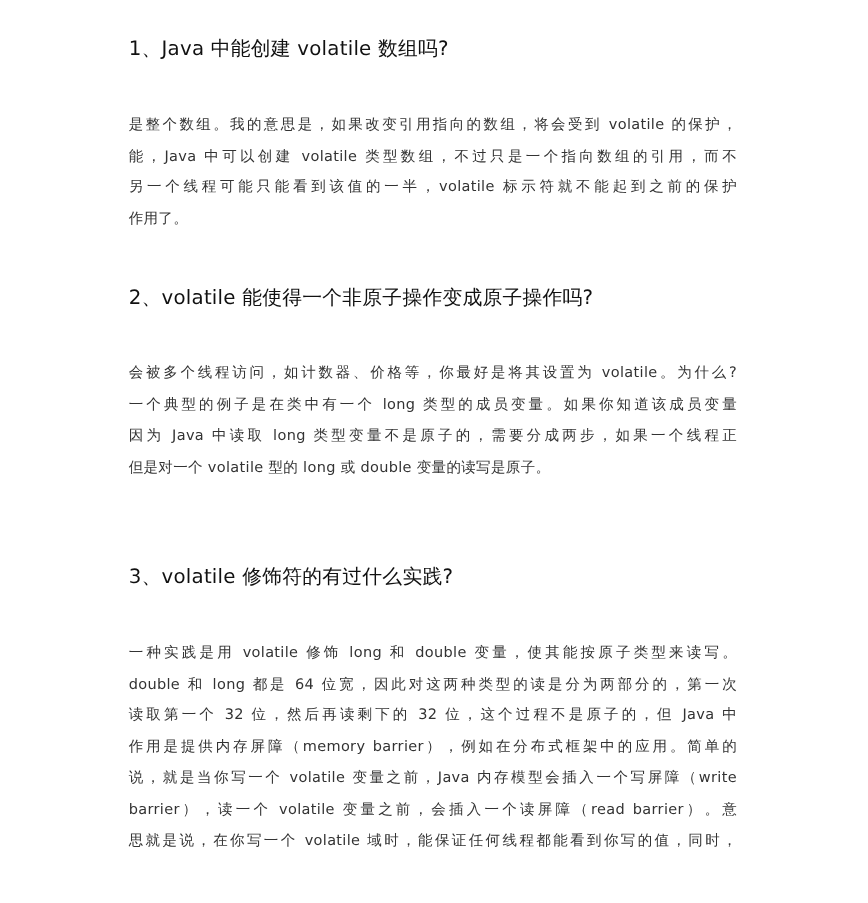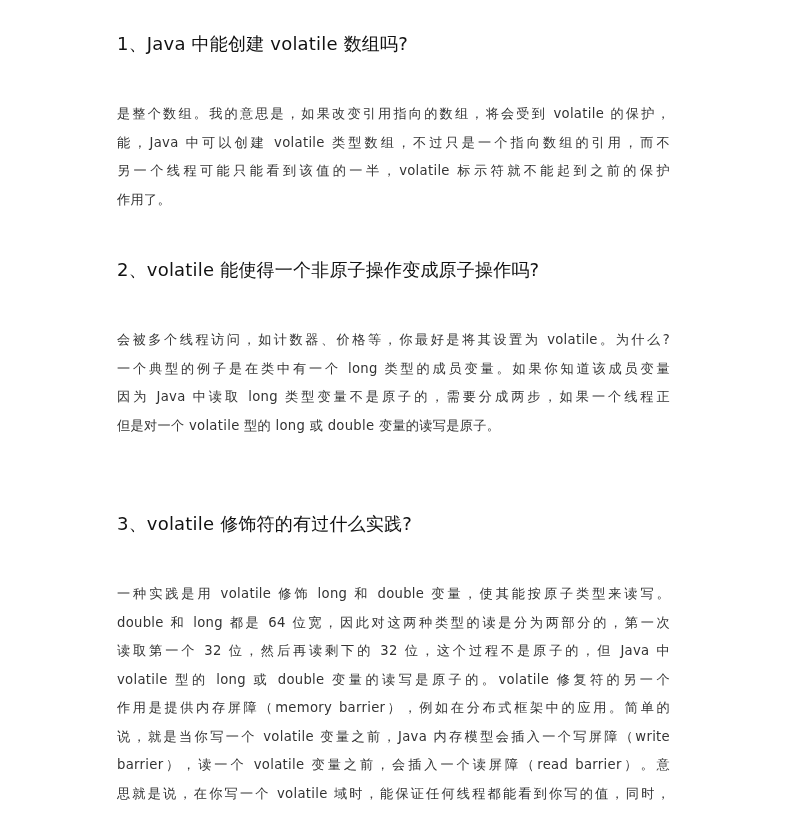--- a/index.html
+++ b/index.html
@@ -67,20 +67,19 @@
     <div class="line">一个典型的例子是在类中有一个 long 类型的成员变量。如果你知道该成员变量</div>
     <div class="line">因为 Java 中读取 long 类型变量不是原子的，需要分成两步，如果一个线程正</div>
     <div class="line last">但是对一个 volatile 型的 long 或 double 变量的读写是原子。</div>
   </div>
 
   <div class="heading" style="top:512px;">3、volatile 修饰符的有过什么实践?</div>
   <div class="para" style="top:580px;">
     <div class="line">一种实践是用 volatile 修饰 long 和 double 变量，使其能按原子类型来读写。</div>
     <div class="line">double 和 long 都是 64 位宽，因此对这两种类型的读是分为两部分的，第一次</div>
     <div class="line">读取第一个 32 位，然后再读剩下的 32 位，这个过程不是原子的，但 Java 中</div>
-    <div class="line">volatile 型的 long 或 double 变量的读写是原子的。volatile 修复符的另一个</div>
     <div class="line">作用是提供内存屏障（memory barrier），例如在分布式框架中的应用。简单的</div>
     <div class="line">说，就是当你写一个 volatile 变量之前，Java 内存模型会插入一个写屏障（write</div>
     <div class="line">barrier），读一个 volatile 变量之前，会插入一个读屏障（read barrier）。意</div>
     <div class="line">思就是说，在你写一个 volatile 域时，能保证任何线程都能看到你写的值，同时，</div>
   </div>
 
 </div>
 
 </body></html>

